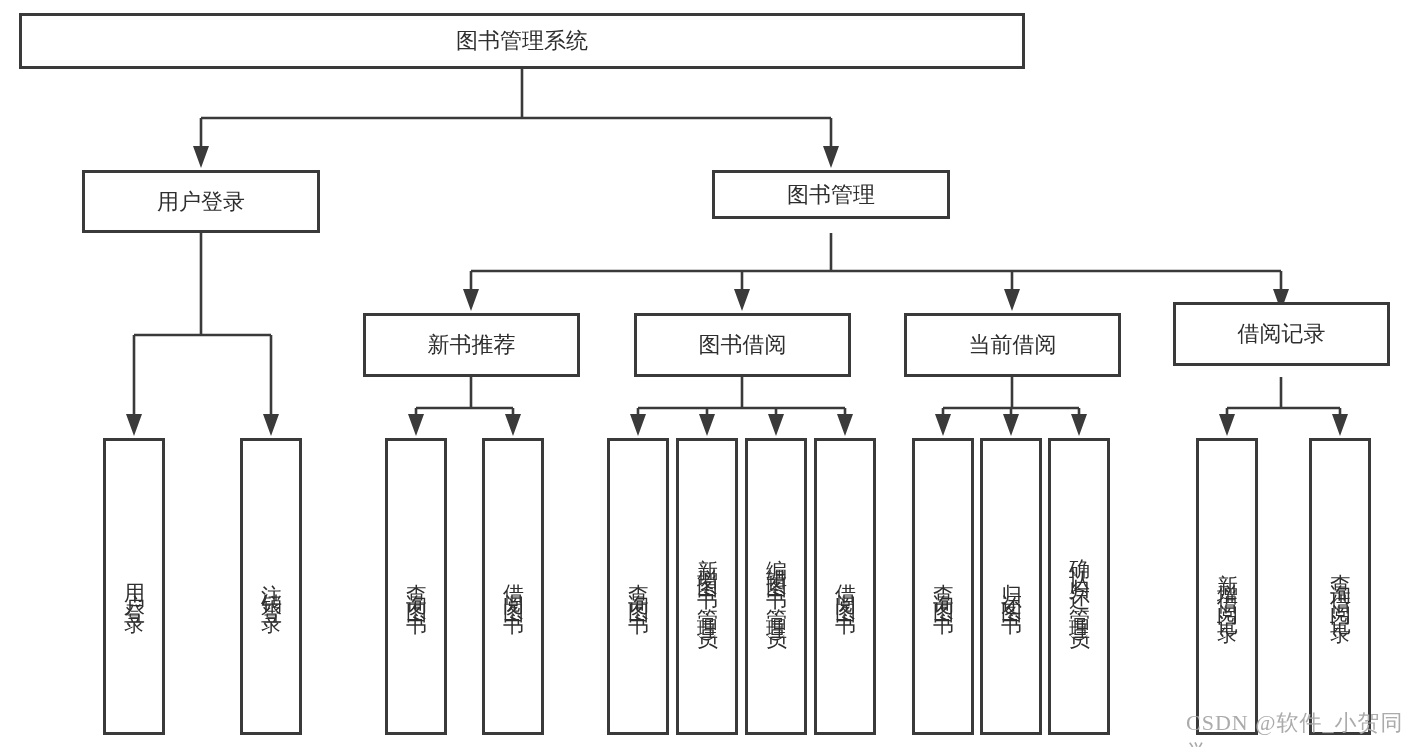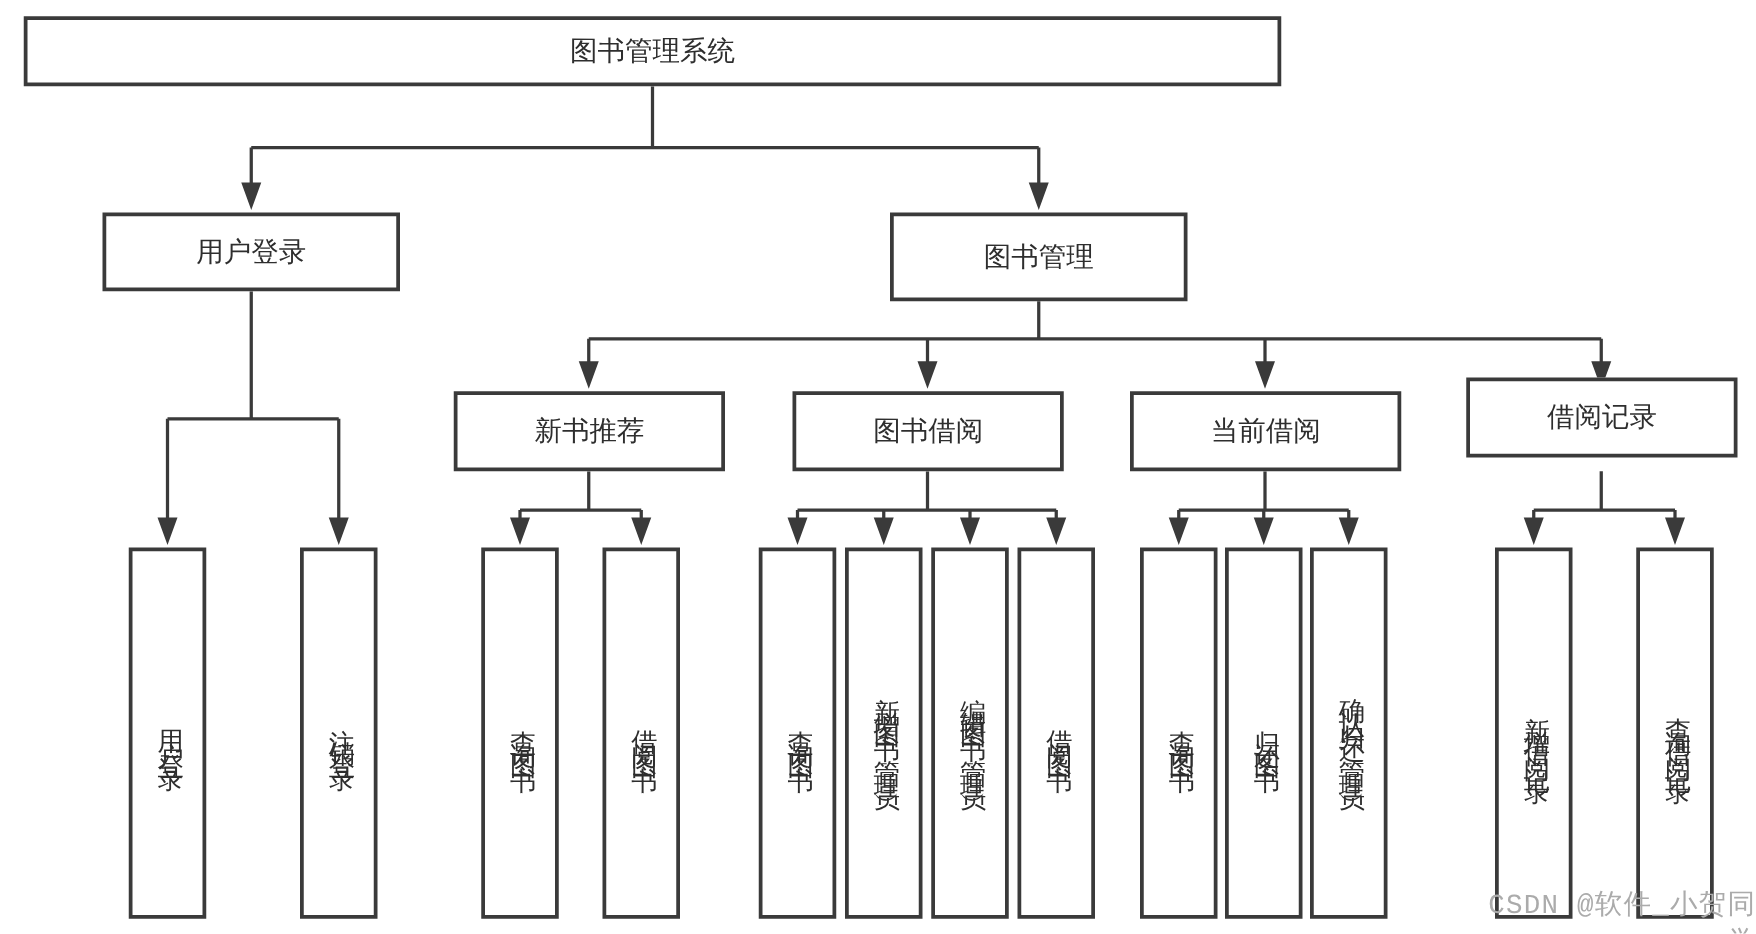--- a/index.html
+++ b/index.html
@@ -1,22 +1,21 @@
 <!DOCTYPE html>
 <html><head>
 <meta charset="utf-8">
 <style>
   html, body { margin:0; padding:0; background:#ffffff; }
   .canvas {
     position:relative;
     width:1405px; height:747px;
     background:#ffffff;
-    font-family:Liberation Mono, monospace;
+    font-family:Liberation Serif, serif;
     overflow:hidden;
-    text-align:right;
   }
   .connectors { position:absolute; left:0; top:0; width:1405px; height:747px; pointer-events:none; }
   .box {
     position:absolute;
     box-sizing:border-box;
     background:#ffffff;
     border:3px solid #3a3a3a;
     display:flex;
     align-items:center;
     justify-content:center;
@@ -77,21 +76,21 @@
       M1332 414 L1348 414 L1340 436 Z"></path>
   </svg>
 
   <div class="box" style="left:19px; top:13px; width:1006px; height:56px;">
     <span>图书管理系统</span>
   </div>
 
   <div class="box" style="left:82px; top:170px; width:238px; height:63px;">
     <span>用户登录</span>
   </div>
-  <div class="box" style="left:712px; top:170px; width:238px; height:71px;">
+  <div class="box" style="left:712px; top:170px; width:238px; height:49px;">
     <span>图书管理</span>
   </div>
 
   <div class="box" style="left:634px; top:313px; width:217px; height:64px;">
     <span>图书借阅</span>
   </div>
   <div class="box" style="left:363px; top:313px; width:217px; height:64px;">
     <span>新书推荐</span>
   </div>
   <div class="box" style="left:904px; top:313px; width:217px; height:64px;">

